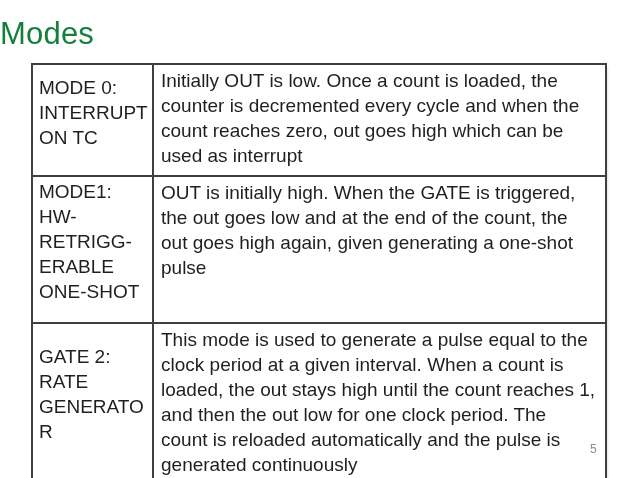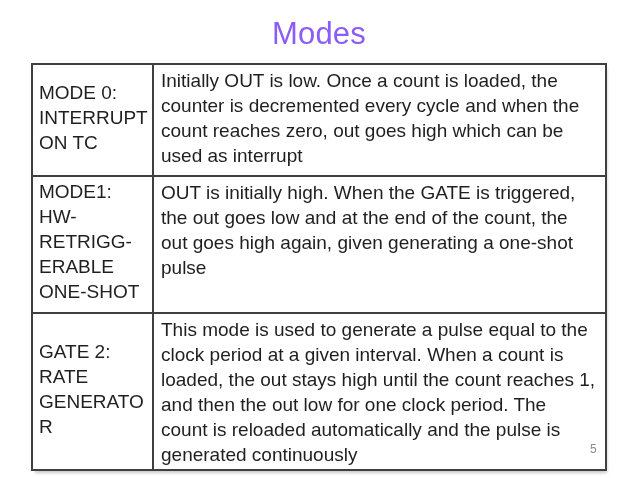--- a/index.html
+++ b/index.html
@@ -15,25 +15,24 @@
     overflow: hidden;
     font-family: "Liberation Sans", sans-serif;
     color: #1f1f1f;
   }
   .slide-title {
     position: absolute;
     top: 16px;
     left: 0;
     width: 100%;
     margin: 0;
-    text-align: center;
     font-size: 31px;
     font-weight: 400;
     line-height: 36px;
-    color: #8b5cf6;
+    color: #15803d;
     letter-spacing: 0.2px;
   }
   table.modes-table {
     position: absolute;
     left: 31px;
     top: 63px;
     width: 576px;
     border-collapse: collapse;
     table-layout: fixed;
     background: #ffffff;
@@ -43,21 +42,21 @@
     border: 2px solid #3f3f3f;
     white-space: pre-line;
     overflow: hidden;
     font-size: 19px;
     line-height: 25px;
     color: #1f1f1f;
   }
   td.mode-cell {
     width: 112px;
     vertical-align: middle;
-    padding: 2px 1px 8px 6px;
+    padding: 2px 1px 18px 6px;
     font-size: 18px;
   }
   td.desc-cell {
     vertical-align: top;
     padding: 3px 5px 2px 7px;
   }
   tr.row-0 { height: 112px; }
   tr.row-1 { height: 131px; }
   tr.row-2 { height: 156px; }
   .slide-number {

